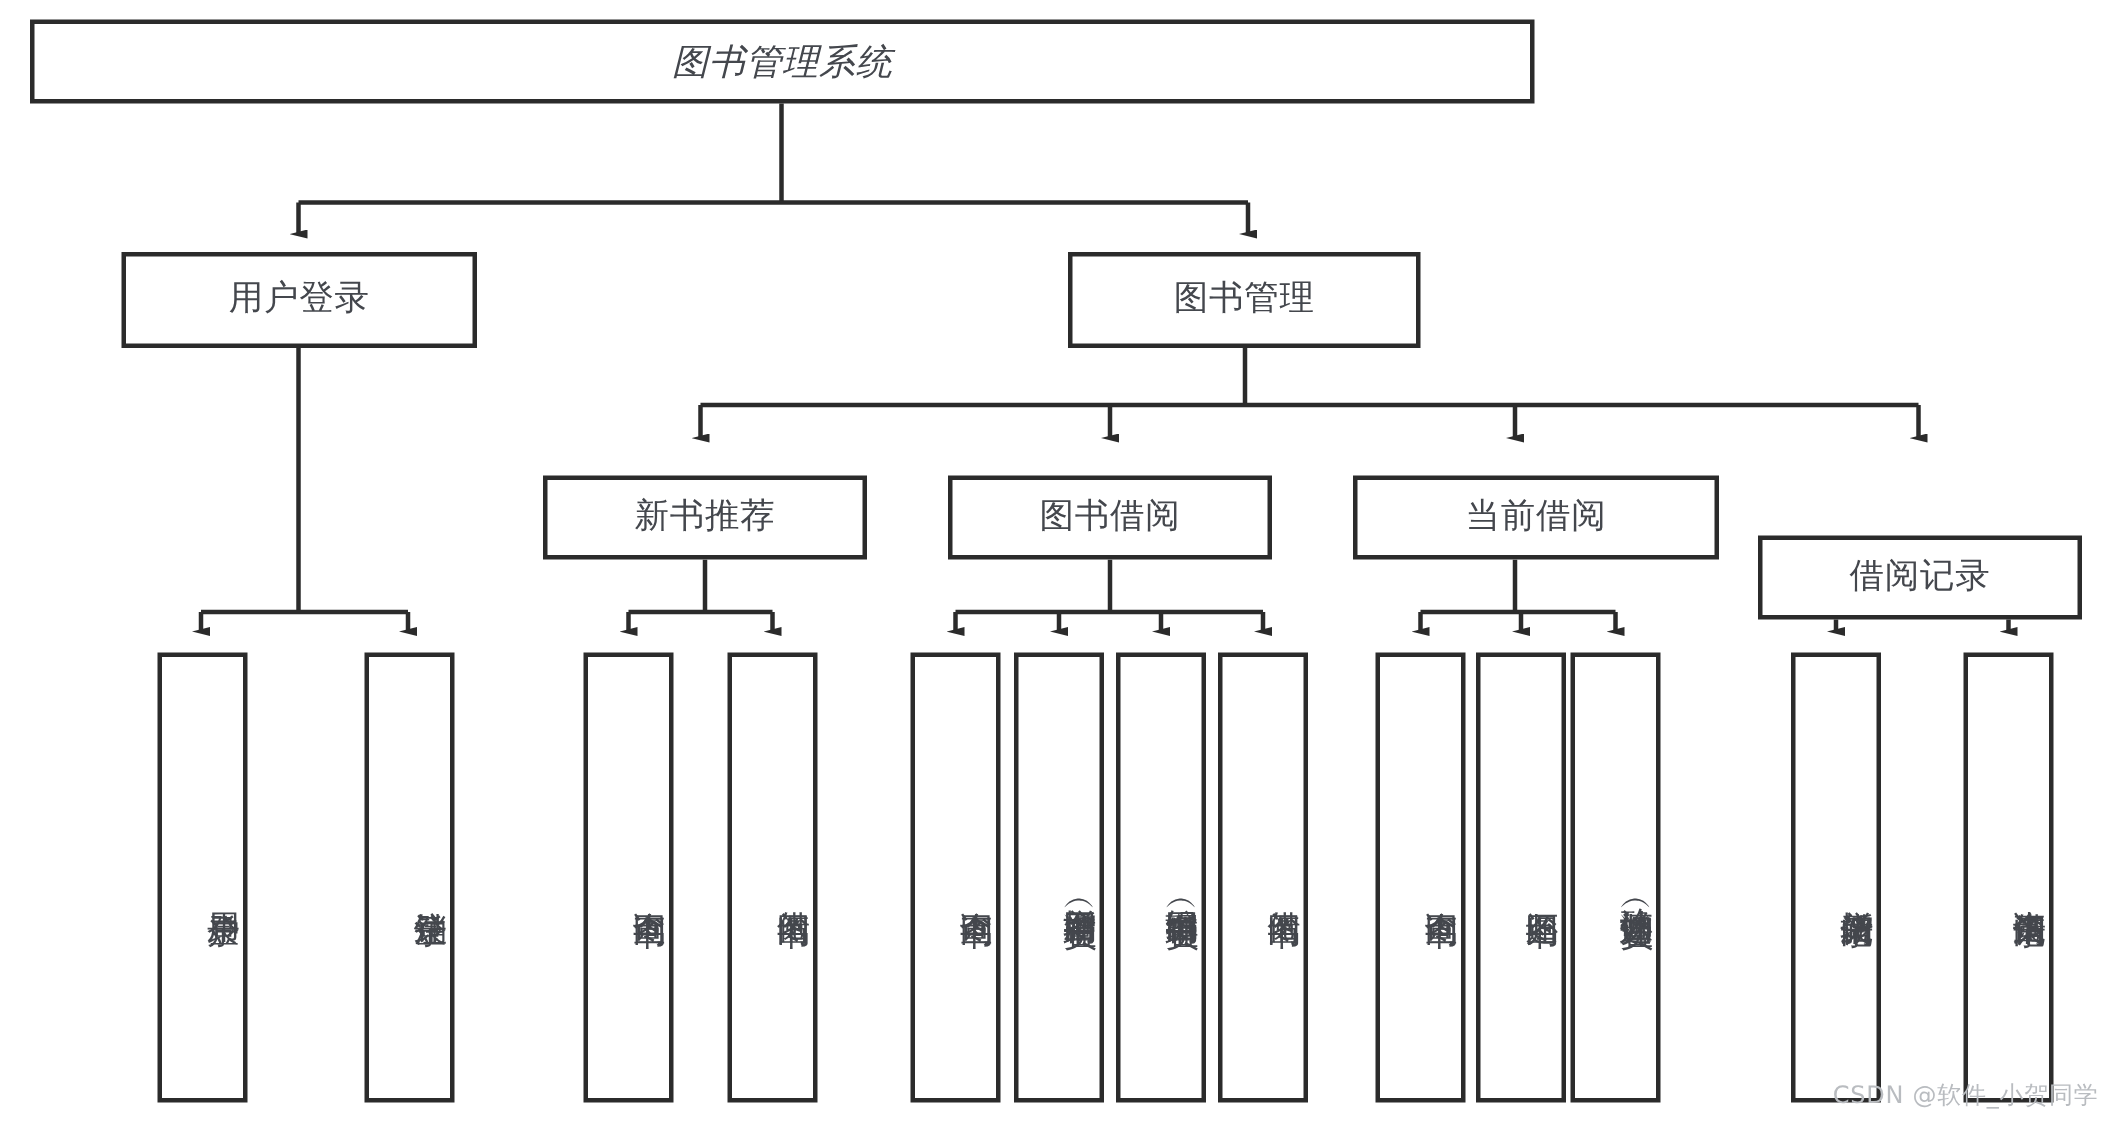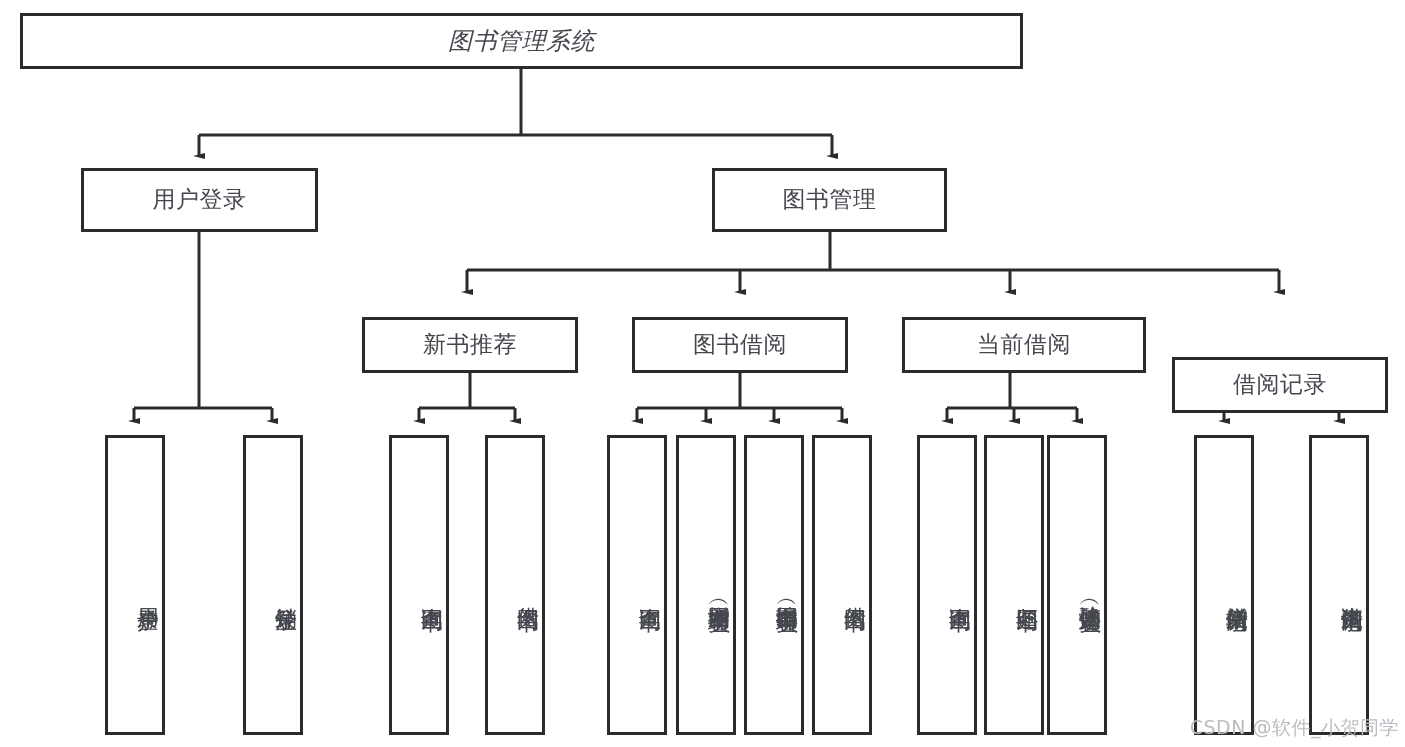--- a/index.html
+++ b/index.html
@@ -57,21 +57,21 @@
   }
   .node.v > span {
     writing-mode: vertical-rl;
     text-orientation: upright;
     display: block;
   }
   .watermark {
     position: absolute;
     right: 6px;
     bottom: 6px;
-    font-size: 19px;
+    font-size: 16px;
     color: #b9bcc0;
     letter-spacing: 0.5px;
     white-space: nowrap;
     font-family: "DejaVu Sans", "Liberation Sans", sans-serif;
   }
 </style>
 </head>
 <body>
 
 <div id="canvas">

